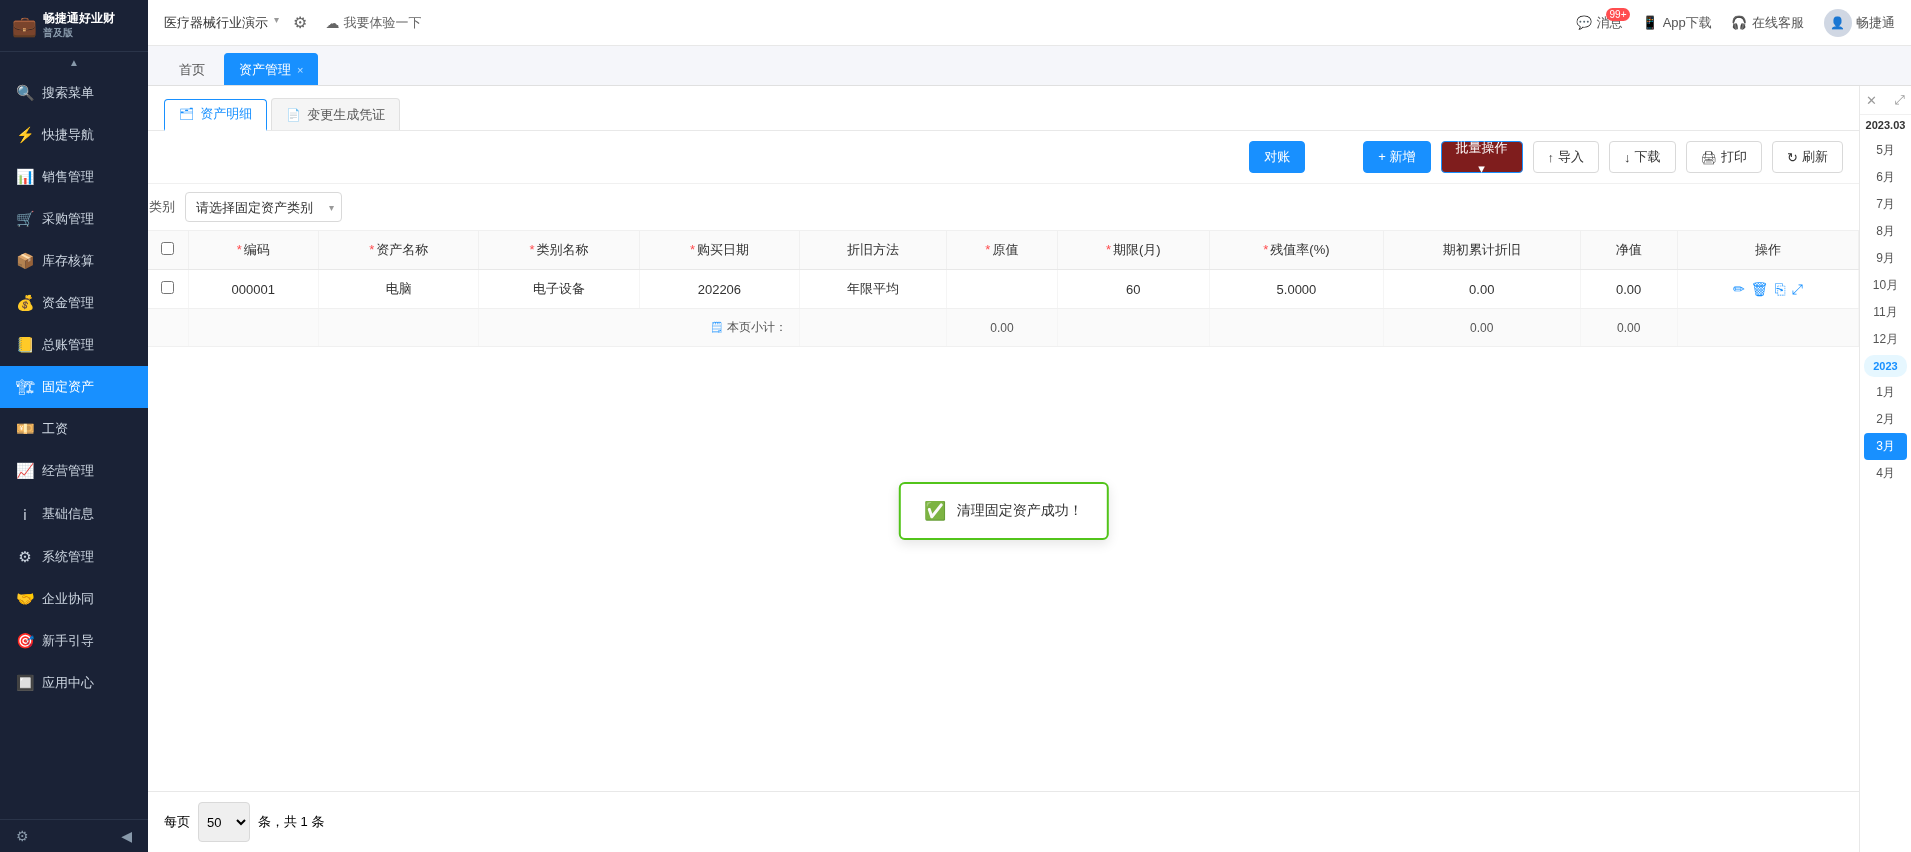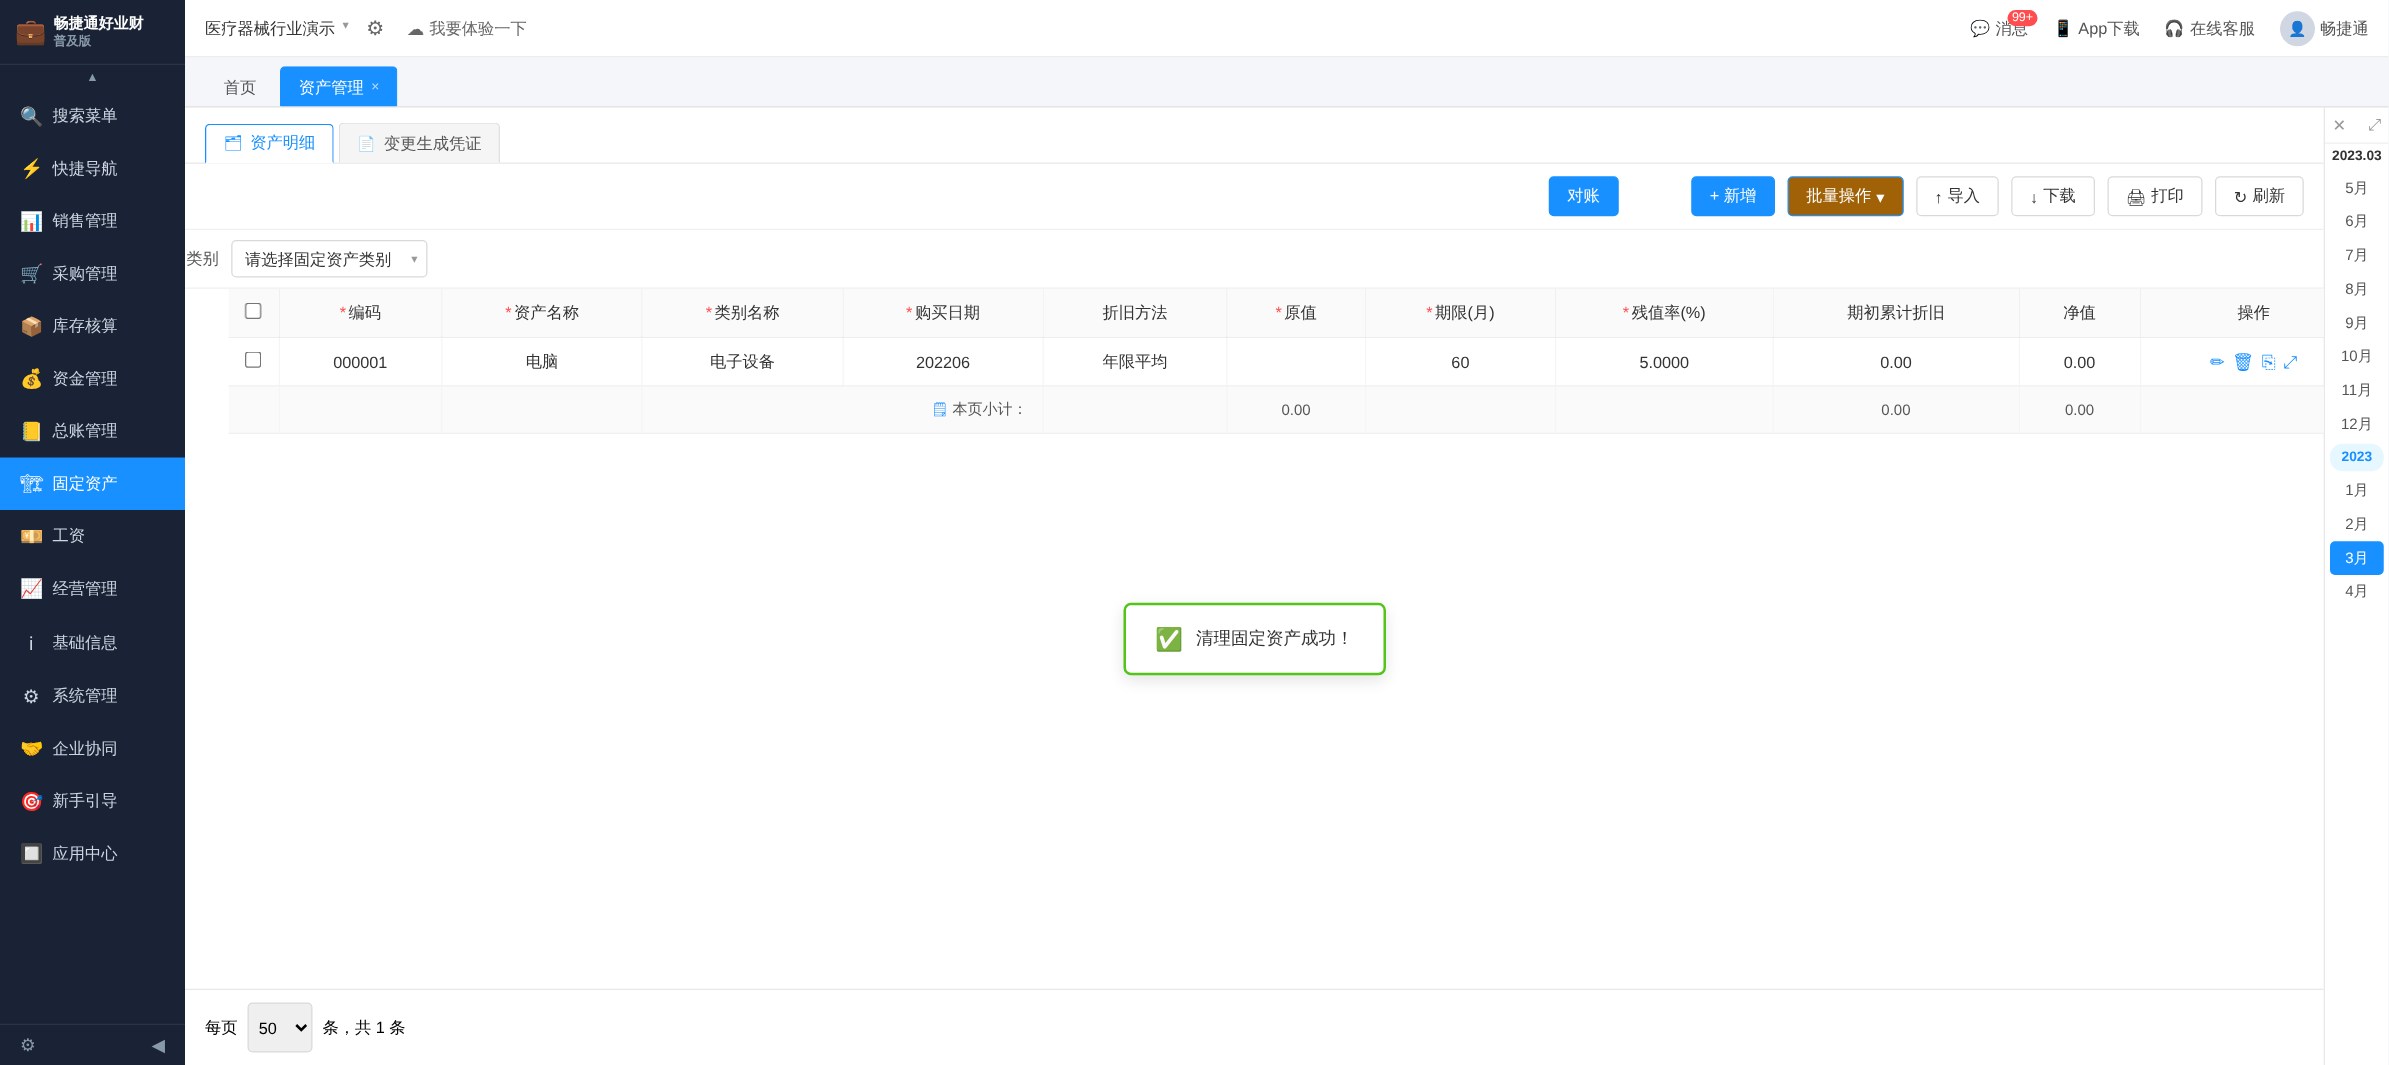--- a/index.html
+++ b/index.html
@@ -236,24 +236,25 @@
       color: #333;
       font-size: 13px;
       cursor: pointer;
       display: flex;
       align-items: center;
       gap: 4px;
       justify-content: center;
     }
     .btn.primary { background: #1890ff; color: #fff; border-color: #1890ff; margin-left: 48px; }
     .btn.batch {
-      background: #a16207;
+      background: #7f1d1d;
       color: #fff;
       border-color: #1890ff;
       position: relative;
+      flex-direction: column;
     }
     .btn.reconcile { background: #1890ff; color: #fff; border-color: #1890ff; }
 
     
     .filter-bar {
       display: flex;
       align-items: center;
       padding: 8px 1px;
       gap: 10px;
       flex-shrink: 0;
@@ -287,21 +288,20 @@
     
     .table-wrap {
       flex: 1;
       overflow: auto;
       position: relative;
     }
     table {
       width: 100%;
       border-collapse: collapse;
       font-size: 13px;
-      margin-left: 35px;
     }
     thead th {
       background: #fafafa;
       border-bottom: 1px solid #e8e8e8;
       border-right: 1px solid #f0f0f0;
       padding: 10px 12px;
       text-align: center;
       color: #333;
       font-weight: 500;
       white-space: nowrap;

